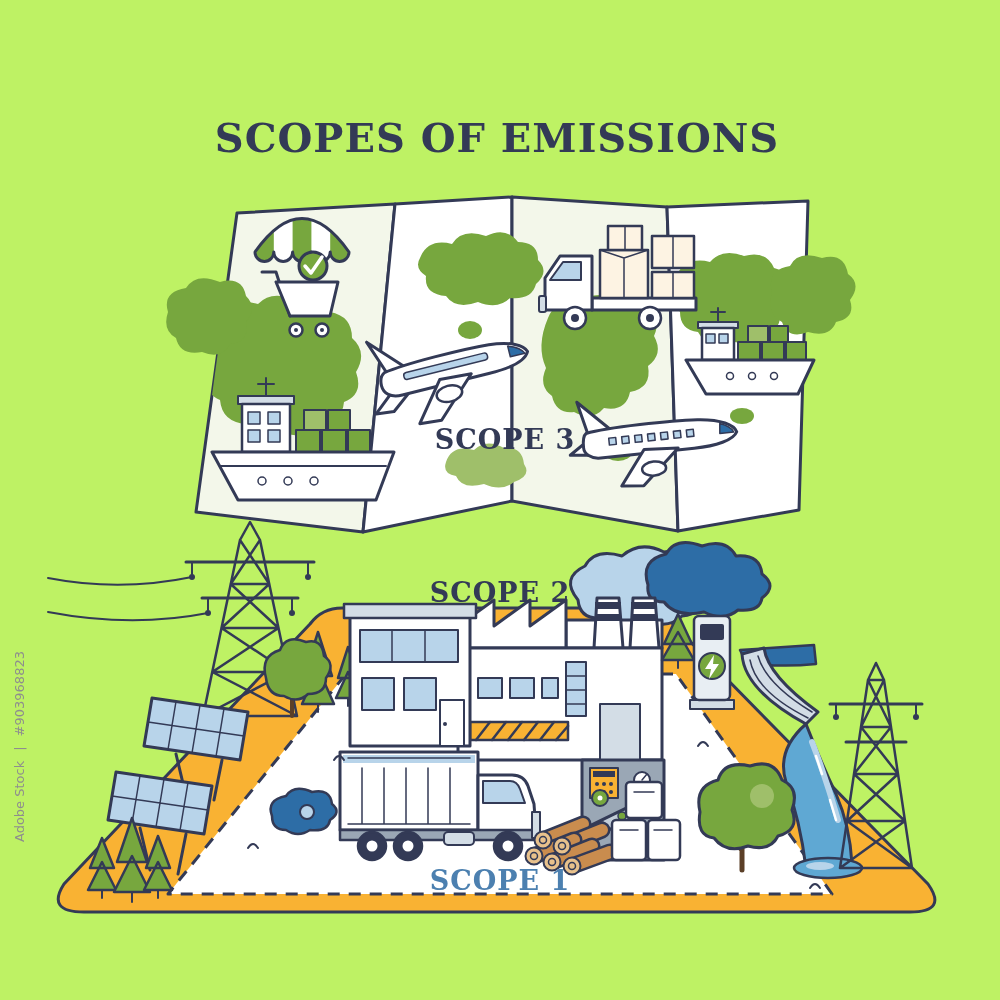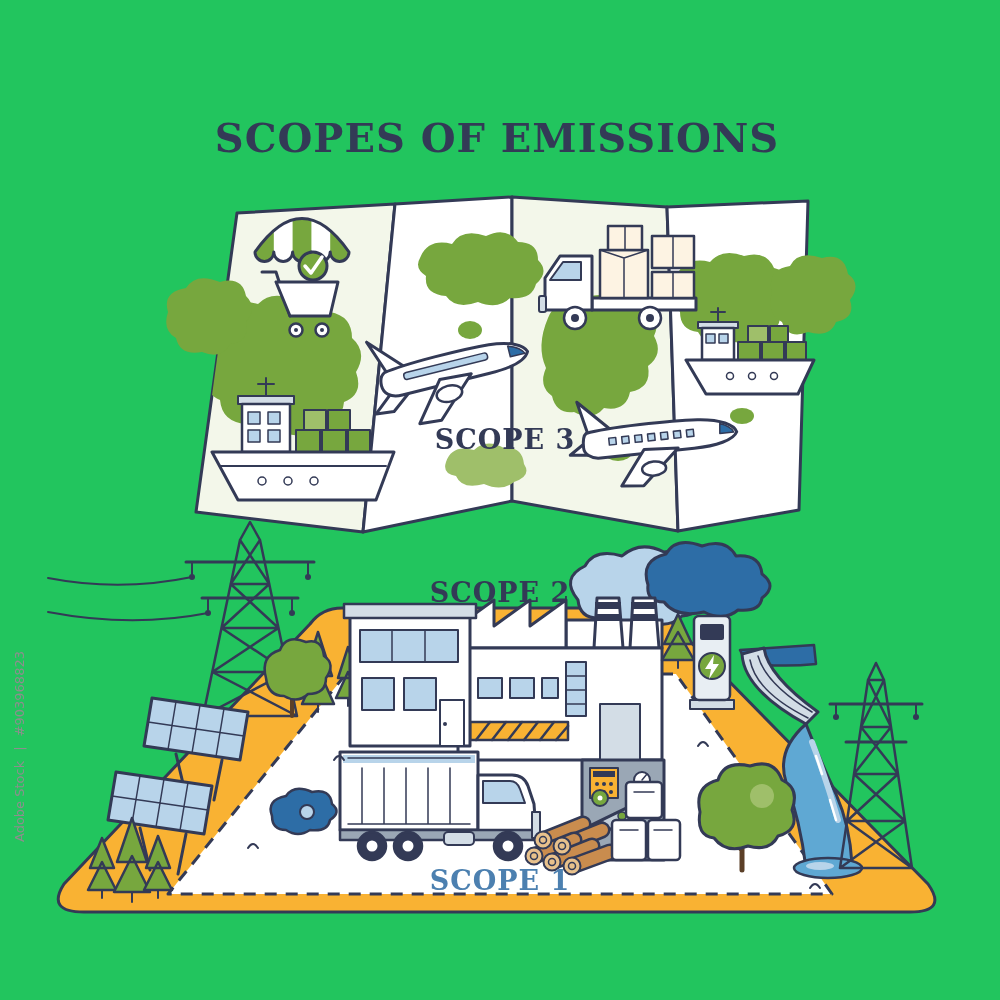--- a/index.html
+++ b/index.html
@@ -1,16 +1,16 @@
 <!DOCTYPE html>
 <html><head>
 <meta charset="utf-8">
 <style>
   html,body{margin:0;padding:0;background:#fff}
-  #stage{position:relative;width:1000px;height:1000px;background:#22c55e;overflow:hidden}
+  #stage{position:relative;width:1000px;height:1000px;background:#bef264;overflow:hidden}
   svg{display:block}
   text{user-select:none}
   .t-title{font:bold 40px "DejaVu Serif", serif; fill:#333a56; letter-spacing:1px}
   .t-scope{font:bold 27px "DejaVu Serif", serif; fill:#333a56; letter-spacing:1px}
   .t-scope1{fill:#4c80b0}
   .t-wm{font:13px "DejaVu Sans", sans-serif; fill:#8e8e8e}
   .st{stroke:#333a56;stroke-linecap:round;stroke-linejoin:round}
   .w3{stroke-width:3}.w25{stroke-width:2.5}.w2{stroke-width:2}.w15{stroke-width:1.5}
   .nf{fill:none}
   .fw{fill:#fff}.fgn{fill:#77a73e}.fgl{fill:#9fbf6a}.fbl{fill:#b8d4ea}.fbd{fill:#2d6da6}

